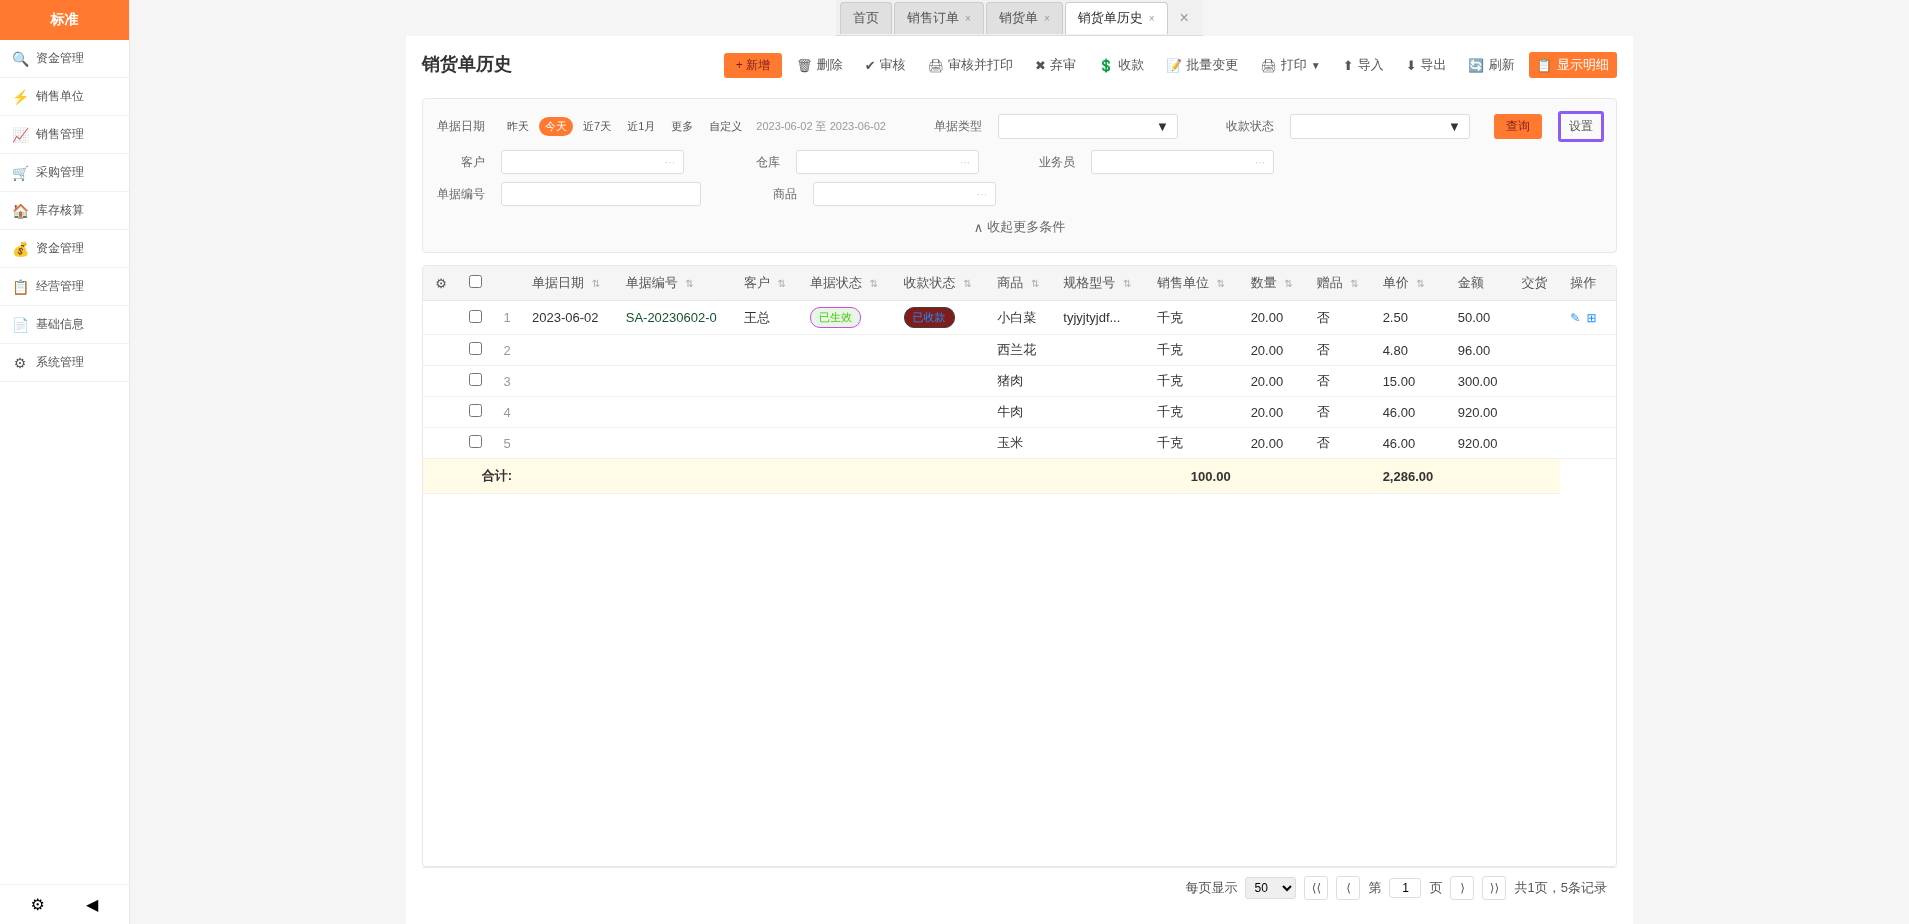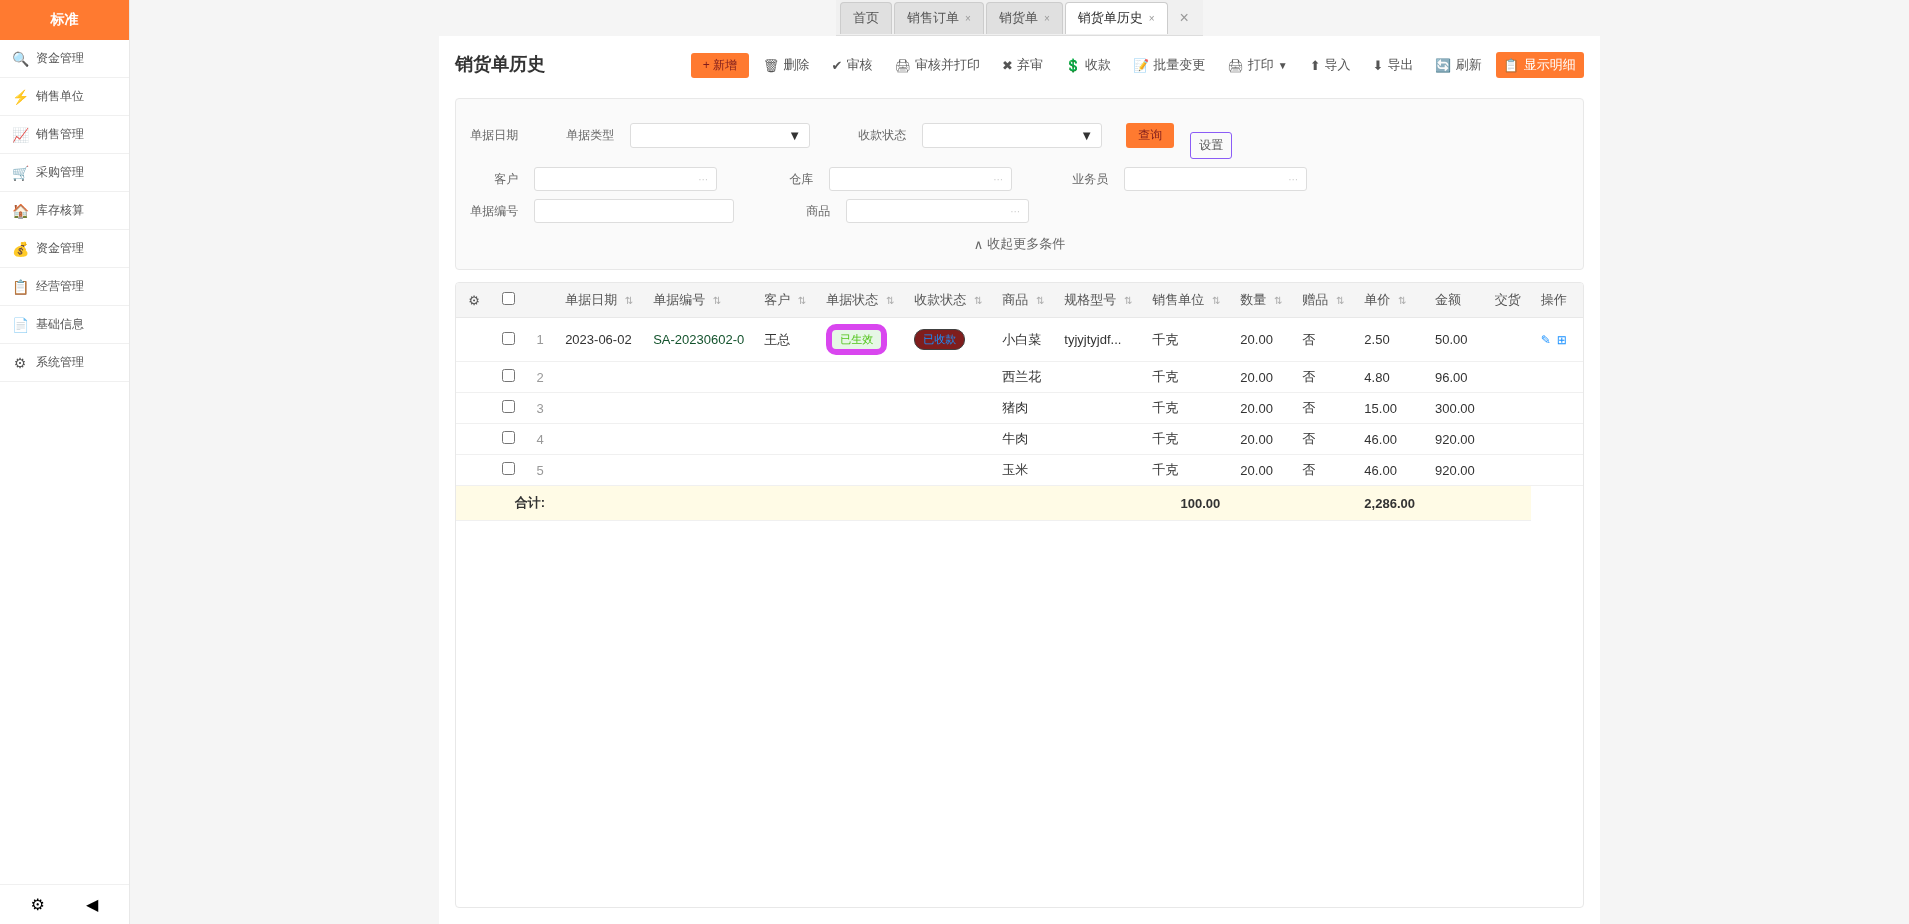--- a/index.html
+++ b/index.html
@@ -231,21 +231,21 @@
       border-bottom: 1px solid #f0f0f0;
       color: #333;
       white-space: nowrap;
     }
     .status-badge {
       display: inline-block;
       padding: 2px 8px;
       border-radius: 10px;
       font-size: 11px;
     }
-    .status-effective { background: #e6f7e6; color: #52c41a; border: 6px solid #d946ef; }
+    .status-effective { background: #e6f7e6; color: #52c41a; border: 1px solid #d946ef; }
     .status-received { background: #7f1d1d; color: #1890ff; border: 1px solid #404040; }
     .link-text { color: #14532d; cursor: pointer; text-decoration: none; }
     .action-btn { color: #1890ff; cursor: pointer; margin-right: 6px; font-size: 12px; }
 
     
     .summary-row {
       background: #fffbe6;
       border-top: 1px solid #e8e8e8;
     }
     .summary-row td { font-weight: bold; color: #333; }
@@ -413,35 +413,44 @@
           <span>📋</span>
           <span>显示明细</span>
         </button>
       </div>
     </div>
 
     <div class="filter-area">
       <div class="filter-row">
 
         <span class="filter-label">单据日期</span>
+        <div style="display:flex; align-items:center; gap:4px;">
+          <button class="date-btn">昨天</button>
+          <button class="date-btn active">今天</button>
+          <button class="date-btn">近7天</button>
+          <button class="date-btn">近1月</button>
+          <button class="date-btn">更多</button>
+          <button class="date-btn">自定义</button>
+          <span class="date-text">2023-06-02 至 2023-06-02</span>
+        </div>
 
         <span class="filter-label" style="margin-left:30px;">单据类型</span>
         <div class="filter-select" style="min-width:180px;">
           <span></span>
           <span>▼</span>
         </div>
 
         <span class="filter-label" style="margin-left:30px;">收款状态</span>
         <div class="filter-select" style="min-width:180px;">
           <span></span>
           <span>▼</span>
         </div>
 
         <button class="toolbar-btn primary" style="margin-left:8px;">查询</button>
-        <button class="toolbar-btn" style="border:1px solid #8b5cf6; border-radius:3px;margin-top:21px;">设置</button>
+        <button class="toolbar-btn" style="border:3px solid #8b5cf6; border-radius:3px;">设置</button>
       </div>
 
       <div class="filter-row">
 
         <span class="filter-label">客户</span>
         <div style="display:flex; align-items:center; border:1px solid #ddd; border-radius:3px; padding:4px 8px; min-width:180px; background:white;">
           <input style="border: none; outline: none; font-size: 12px; flex: 1 1 0%;">
           <span class="filter-ellipsis">···</span>
         </div>
 
@@ -606,14 +615,30 @@
             <td></td>
             <td></td>
             <td style="font-weight:bold;">2,286.00</td>
             <td></td>
             <td></td>
           </tr>
         </tfoot>
       </table>
     </div>
 
+    <div class="pagination">
+      <span>每页显示</span>
+      <select class="page-size-select">
+        <option>50</option>
+        <option>100</option>
+        <option>200</option>
+      </select>
+      <button class="page-btn">⟨⟨</button>
+      <button class="page-btn">⟨</button>
+      <span>第</span>
+      <input type="text" class="page-input" value="1" style="">
+      <span>页</span>
+      <button class="page-btn">⟩</button>
+      <button class="page-btn">⟩⟩</button>
+      <span>共1页，5条记录</span>
+    </div>
   </div>
 </div>
 
 </body></html>

